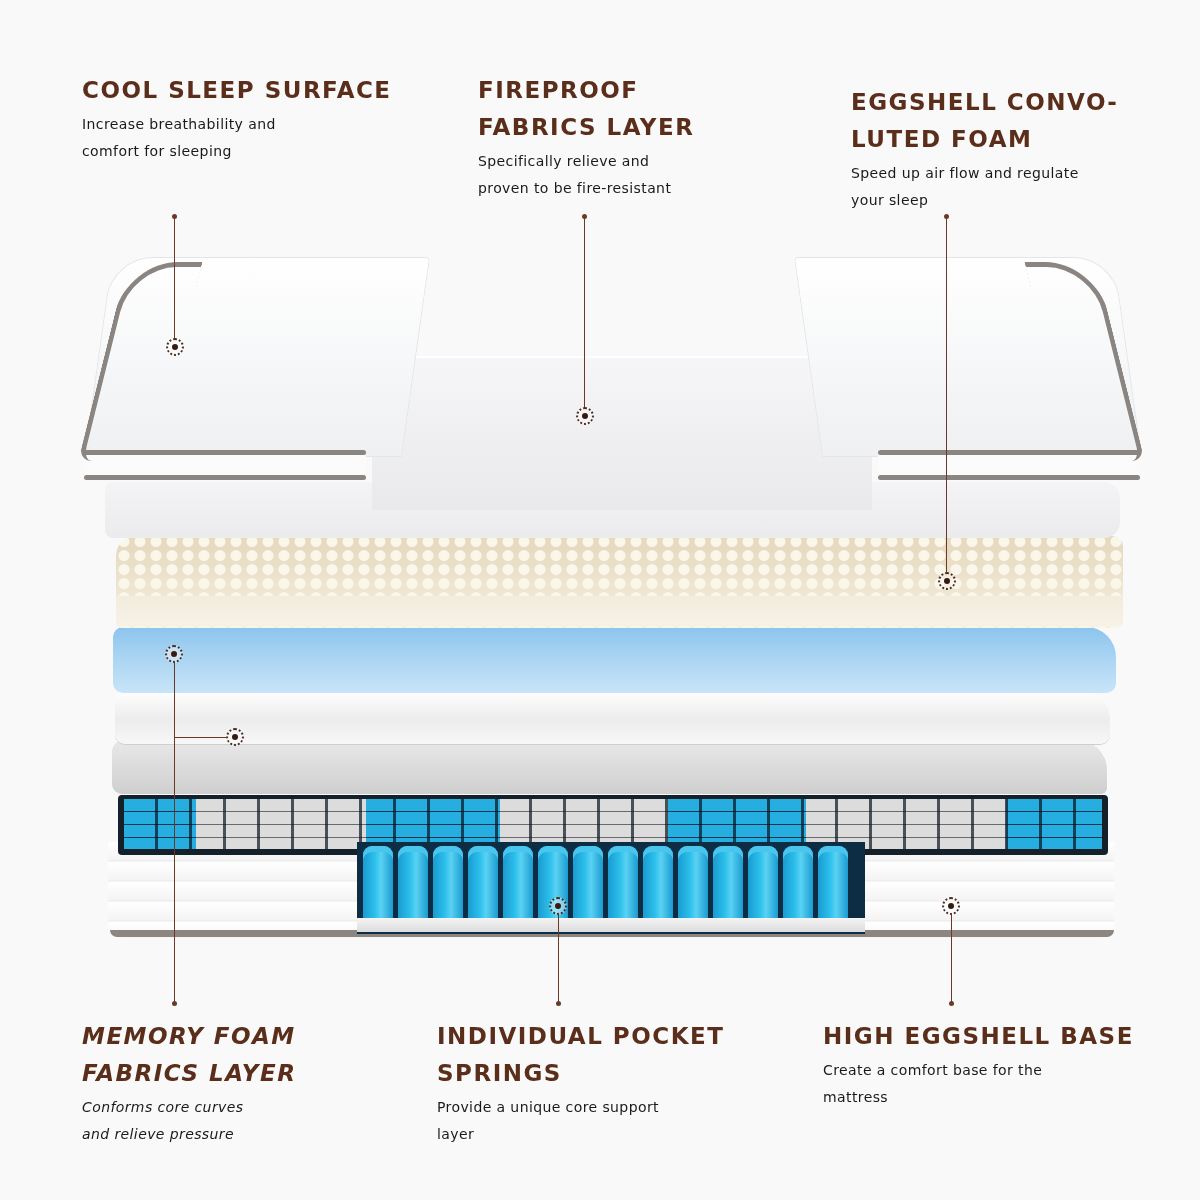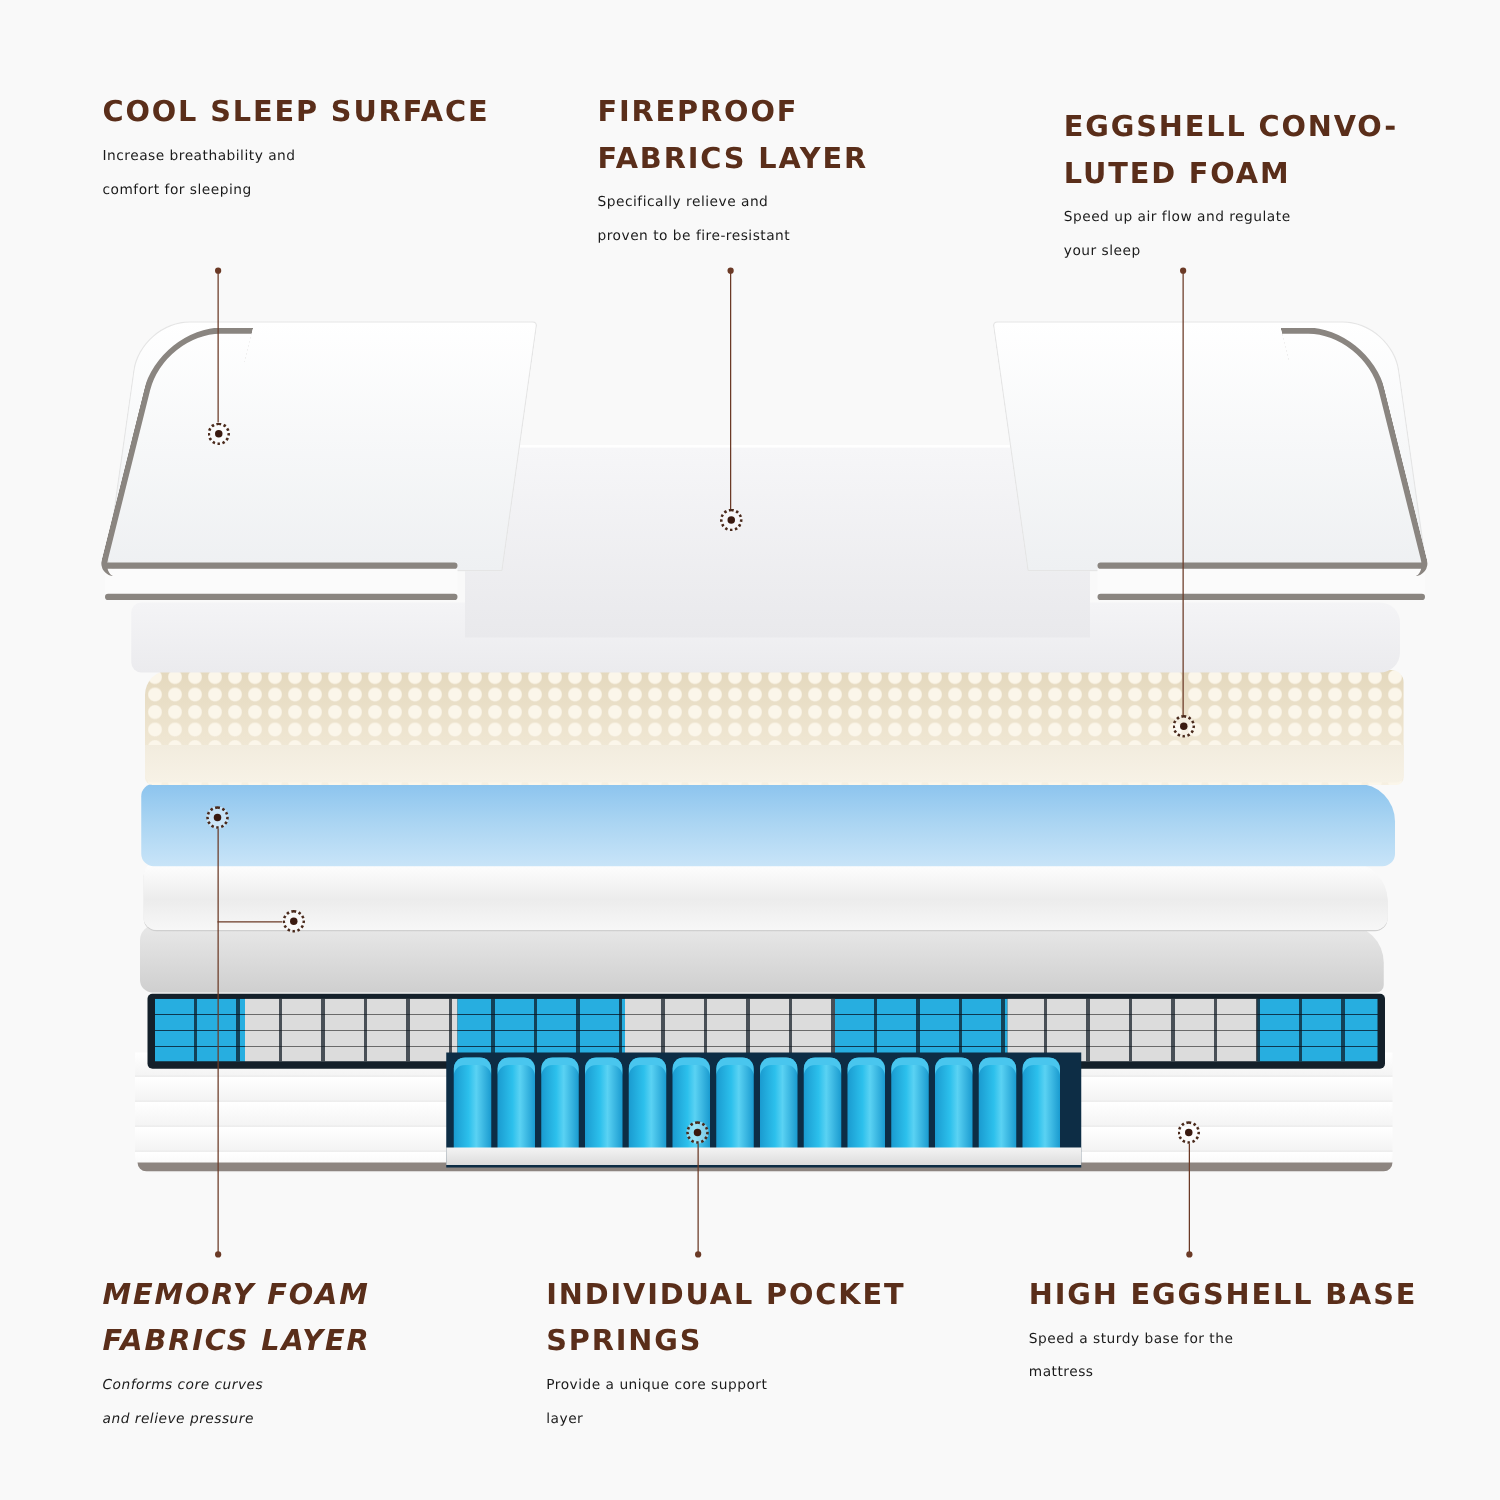--- a/index.html
+++ b/index.html
@@ -1,20 +1,20 @@
 <!DOCTYPE html>
 <html><head>
 <meta charset="utf-8">
 <style>
   html, body { margin:0; padding:0; }
   body { width:1200px; height:1200px; background:#f9f9f9; position:relative; overflow:hidden;
          font-family:"DejaVu Sans", sans-serif; }
   .label { position:absolute; }
   .label .title { color:#5a2e1a; font-weight:bold; font-size:23px; letter-spacing:1.5px; line-height:37px; white-space:pre-line; }
-  .label .desc { color:#1a1a1a; font-size:11px; letter-spacing:0.4px; line-height:27px; white-space:pre-line; margin-top:2px; }
+  .label .desc { color:#1a1a1a; font-size:14px; letter-spacing:0.4px; line-height:27px; white-space:pre-line; margin-top:2px; }
   .line { position:absolute; background:#6b3a26; }
   .dot { position:absolute; width:5px; height:5px; border-radius:50%; background:#6b3a26; }
   .marker { position:absolute; width:18px; height:18px; border-radius:50%; border:2px dotted #4a2a1c; box-sizing:border-box; background:rgba(255,255,255,0.4); }
   .marker::after { content:""; position:absolute; left:50%; top:50%; width:6px; height:6px; margin:-3px 0 0 -3px; border-radius:50%; background:#3a1a10; }
   .layer { position:absolute; }
   .quilt { border-radius:14px; background:linear-gradient(180deg,#ffffff 0%,#eef0f2 100%); box-shadow:inset 0 0 0 1px #e5e5e5; }
   .piping { position:absolute; height:5px; background:#8a8580; border-radius:3px; }
   .tall-spring { width:30px; height:78px; margin-right:5px; border-radius:9px 9px 6px 6px;
                  background:linear-gradient(90deg,#1a9bd0 0%,#2cc0ec 40%,#5ad2f3 60%,#1a9bd0 100%); box-shadow: inset 0 6px 0 #49c6ee; }
 </style>
@@ -46,21 +46,21 @@
 and relieve pressure</div>
 </div>
 <div class="label" style="left:437px; top:1018px;">
   <div class="title">INDIVIDUAL POCKET
 SPRINGS</div>
   <div class="desc">Provide a unique core support
 layer</div>
 </div>
 <div class="label" style="left:823px; top:1018px;">
   <div class="title">HIGH EGGSHELL BASE</div>
-  <div class="desc">Speed a sturdy base for the
+  <div class="desc">Create a comfort base for the
 mattress</div>
 </div>
 
 <div>
 
   <div class="layer" style="left:108px; top:842px; width:1006px; height:96px; border-radius:0 0 14px 14px; background:repeating-linear-gradient(180deg,#ffffff 0px,#f4f4f4 18px,#e9e9e9 19px,#ffffff 20px);"></div>
   <div class="piping" style="left:110px; top:930px; width:1004px; height:7px; border-radius:0 0 12px 12px; background:#8d8580;"></div>
 
   <div class="layer" style="left:118px; top:795px; width:990px; height:60px; background:#14202a; border-radius:4px;"></div>
 

